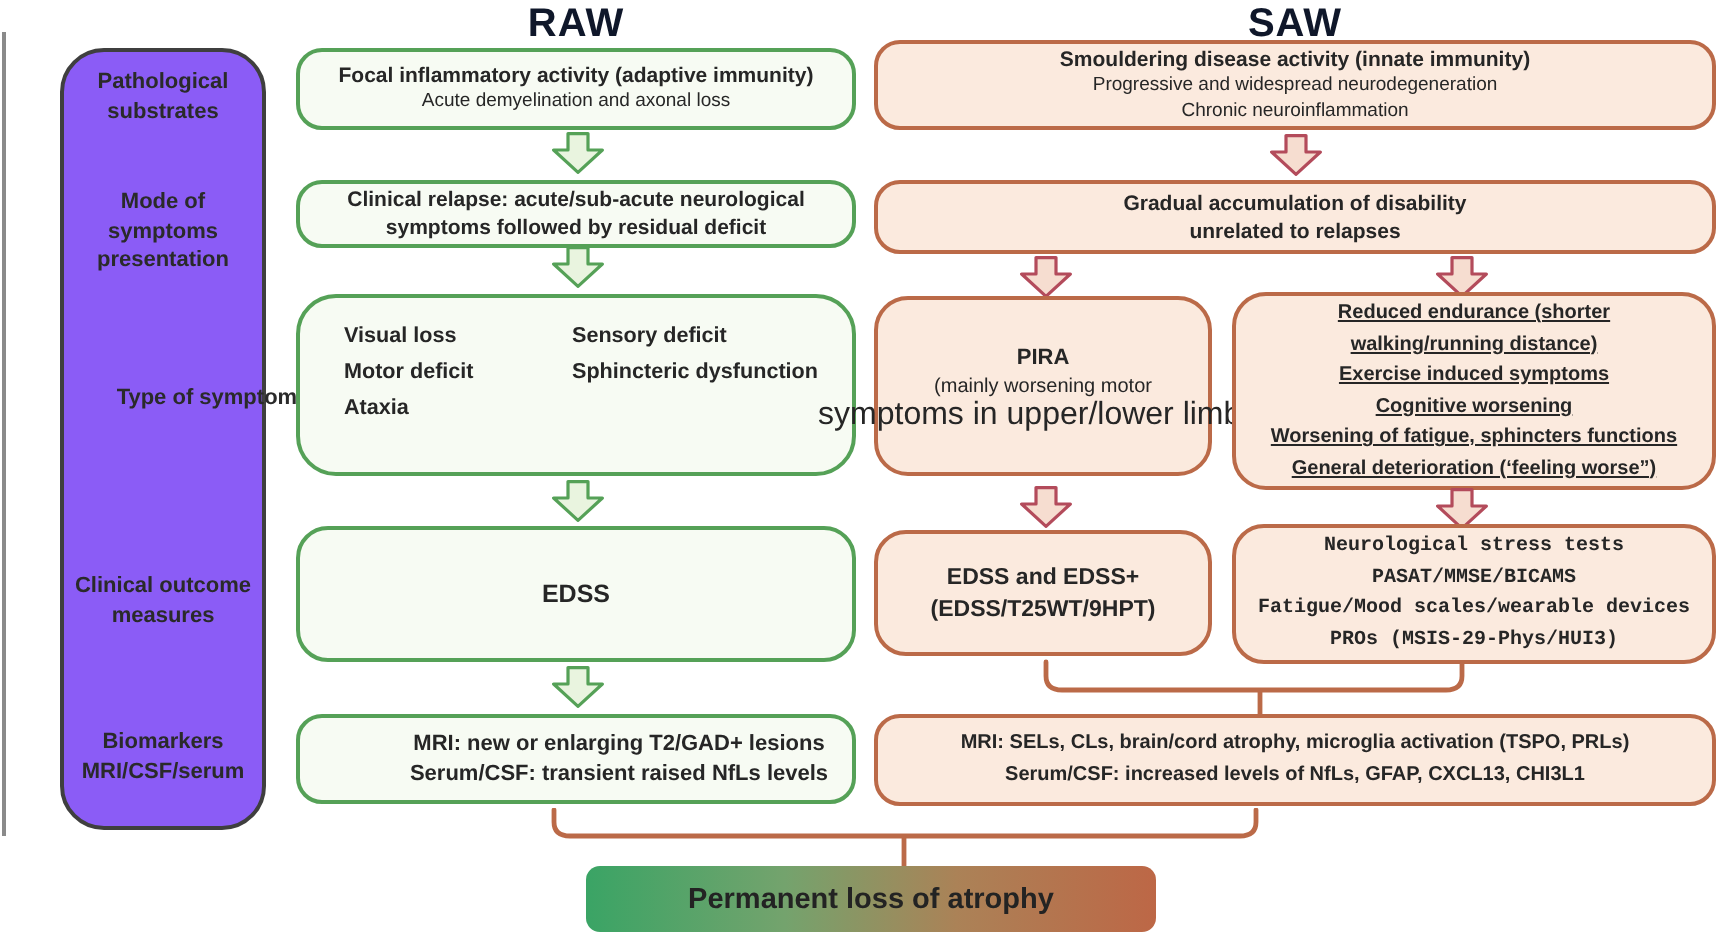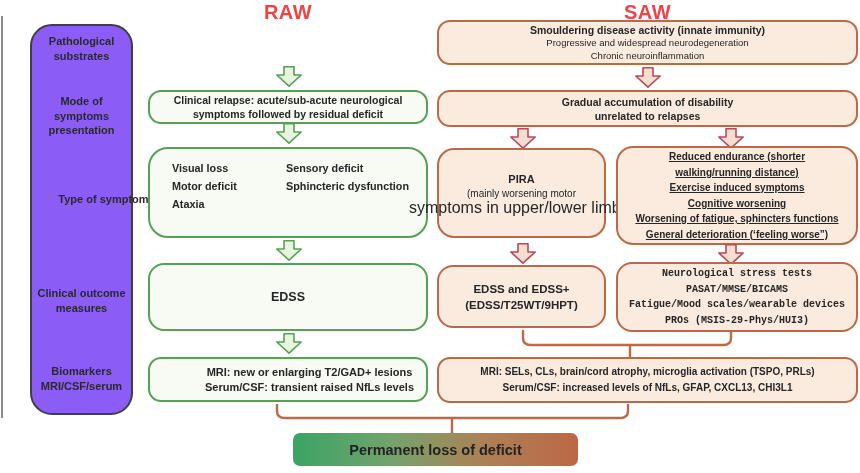--- a/index.html
+++ b/index.html
@@ -1,21 +1,21 @@
 <!DOCTYPE html>
 <html><head>
 <meta charset="utf-8">
 <style>
   html,body{margin:0;padding:0;background:#ffffff;}
   #stage{
     position:relative;width:860px;height:473px;background:#ffffff;
     font-family:"Liberation Sans",sans-serif;color:#262626;overflow:hidden;
   }
   .abs{position:absolute;}
-  .hdr{font-size:20px;font-weight:bold;text-align:center;color:#ef4444;letter-spacing:.5px;}
+  .hdr{font-size:20px;font-weight:bold;text-align:center;color:#0f172a;letter-spacing:.5px;}
   
   .gbox{
     position:absolute;background:#f7fbf3;border:2px solid #55a157;border-radius:13px;
     display:flex;flex-direction:column;align-items:center;justify-content:center;
     box-sizing:border-box;text-align:center;
   }
   
   .rbox{
     position:absolute;background:#fbeade;border:2px solid #bb6a48;border-radius:13px;
     display:flex;flex-direction:column;align-items:center;justify-content:center;
@@ -60,20 +60,24 @@
   <div class="abs hdr" style="left:437px;top:1px;width:421px;">SAW</div>
 
   <div id="sidebar">
     <div class="side-label" style="top:8px;">Pathological substrates</div>
     <div class="side-label" style="top:68px;">Mode of symptoms presentation</div>
     <div class="side-label" style="top:166px;margin-left:25px;">Type of symptoms</div>
     <div class="side-label" style="top:260px;">Clinical outcome measures</div>
     <div class="side-label" style="top:338px;">Biomarkers MRI/CSF/serum</div>
   </div>
 
+  <div class="gbox" style="left:148px;top:24px;width:280px;height:41px;">
+    <div class="b t105">Focal inflammatory activity (adaptive immunity)</div>
+    <div class="t95">Acute demyelination and axonal loss</div>
+  </div>
 
   <svg class="arrow" style="left:276px;top:66px;" viewBox="0 0 26 21">
     <path d="M8 0.8 L18 0.8 L18 9 L25.2 9 L13 20.2 L0.8 9 L8 9 Z" fill="#e9f4df" stroke="#55a157" stroke-width="1.6" stroke-linejoin="round"></path>
   </svg>
 
   <div class="gbox" style="left:148px;top:90px;width:280px;height:34px;">
     <div class="b t105">Clinical relapse: acute/sub-acute neurological</div>
     <div class="b t105">symptoms followed by residual deficit</div>
   </div>
 
@@ -175,16 +179,16 @@
   <div class="rbox" style="left:437px;top:357px;width:421px;height:46px;">
     <div class="b t10" style="line-height:16px;">MRI: SELs, CLs, brain/cord atrophy, microglia activation (TSPO, PRLs)</div>
     <div class="b t10" style="line-height:16px;">Serum/CSF: increased levels of NfLs, GFAP, CXCL13, CHI3L1</div>
   </div>
 
   <svg class="bracket" style="left:270px;top:404px;width:366px;height:30px;" viewBox="0 0 366 30">
     <path d="M7 1 L7 7 Q7 14 15 14 L350 14 Q358 14 358 7 L358 1 M182 14 L182 29" fill="none" stroke="#bb6a48" stroke-width="2.4" stroke-linecap="round"></path>
   </svg>
 
   <div id="permanent">
-    <span>Permanent loss of deficit</span>
+    <span>Permanent loss of atrophy</span>
   </div>
 
 </div>
 
 </body></html>

